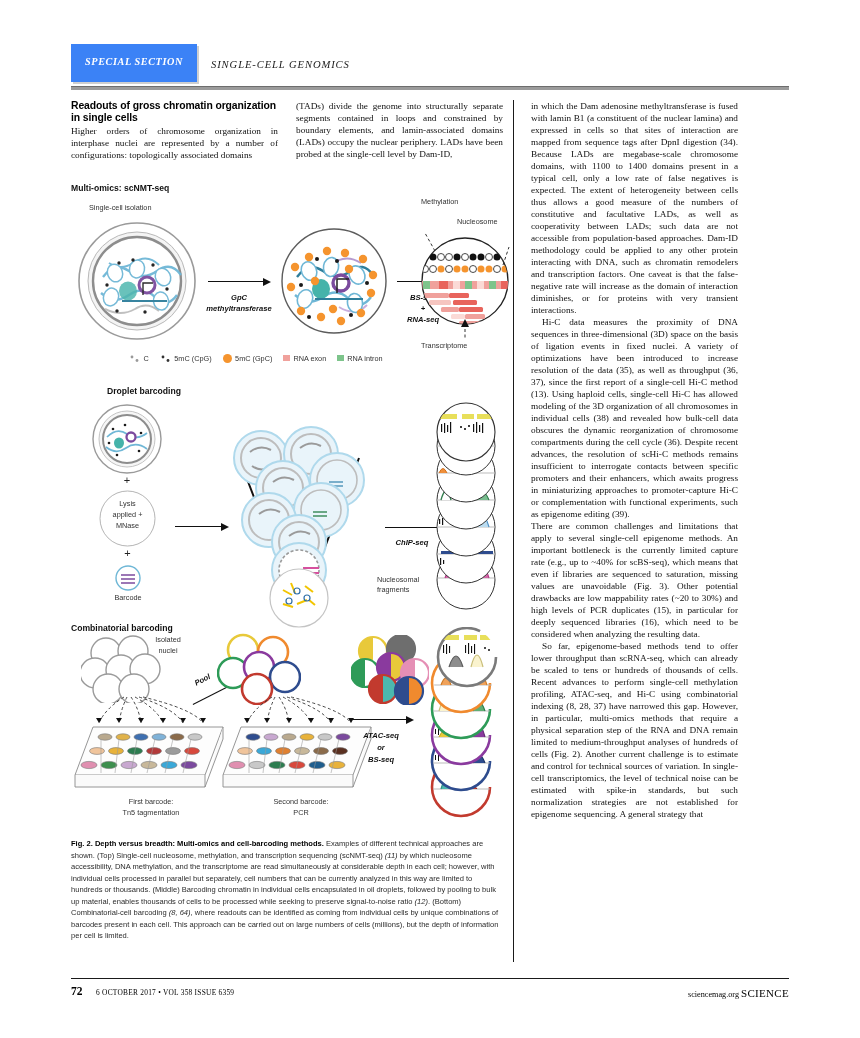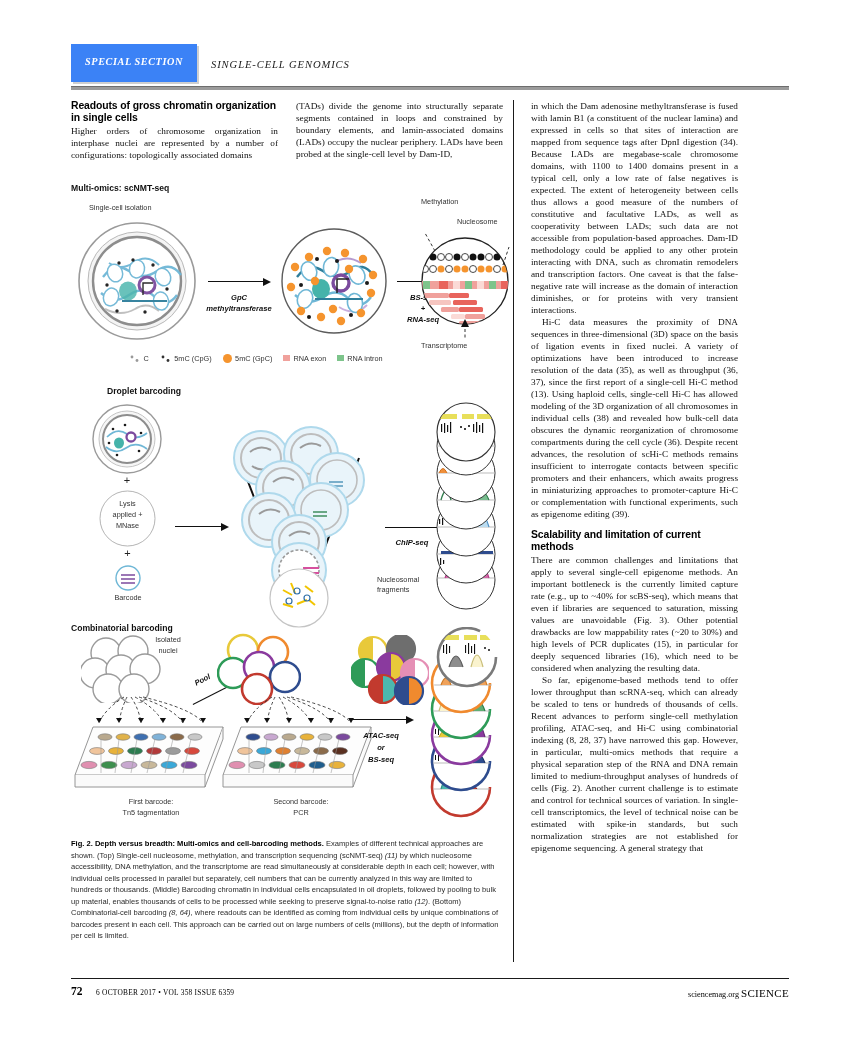--- a/index.html
+++ b/index.html
@@ -238,21 +238,20 @@
     <div class="coltext">
       <p class="first">(TADs) divide the genome into structurally separate segments contained in loops and constrained by boundary elements, and lamin-associated domains (LADs) occupy the nuclear periphery. LADs have been probed at the single-cell level by Dam-ID,</p>
     </div>
   </div>
 
   <div class="col" id="col3">
     <div class="coltext">
       <p class="first">in which the Dam adenosine methyltransferase is fused with lamin B1 (a constituent of the nuclear lamina) and expressed in cells so that sites of interaction are mapped from sequence tags after DpnI digestion (34). Because LADs are megabase-scale chromosome domains, with 1100 to 1400 domains present in a typical cell, only a low rate of false negatives is expected. The extent of heterogeneity between cells thus allows a good measure of the numbers of constitutive and facultative LADs, as well as cooperativity between LADs; such data are not accessible from population-based approaches. Dam-ID methodology could be applied to any other protein interacting with DNA, such as chromatin remodelers and transcription factors. One caveat is that the false-negative rate will increase as the domain of interaction diminishes, or for proteins with very transient interactions.</p>
       <p>Hi-C data measures the proximity of DNA sequences in three-dimensional (3D) space on the basis of ligation events in fixed nuclei. A variety of optimizations have been introduced to increase resolution of the data (35), as well as throughput (36, 37), since the first report of a single-cell Hi-C method (13). Using haploid cells, single-cell Hi-C has allowed modeling of the 3D organization of all chromosomes in individual cells (38) and revealed how bulk-cell data obscures the dynamic reorganization of chromosome compartments during the cell cycle (36). Despite recent advances, the resolution of scHi-C methods remains insufficient to interrogate contacts between specific promoters and their enhancers, which awaits progress in miniaturizing approaches to promoter-capture Hi-C or complementation with functional experiments, such as epigenome editing (39).</p>
     </div>
-    <h2 class="secheading spaced">Scalability and limitation of current methods</h2>
     <div class="coltext">
       <p class="first">There are common challenges and limitations that apply to several single-cell epigenome methods. An important bottleneck is the currently limited capture rate (e.g., up to ~40% for scBS-seq), which means that even if libraries are sequenced to saturation, missing values are unavoidable (Fig. 3). Other potential drawbacks are low mappability rates (~20 to 30%) and high levels of PCR duplicates (15), in particular for deeply sequenced libraries (16), which need to be considered when analyzing the resulting data.</p>
       <p>So far, epigenome-based methods tend to offer lower throughput than scRNA-seq, which can already be scaled to tens or hundreds of thousands of cells. Recent advances to perform single-cell methylation profiling, ATAC-seq, and Hi-C using combinatorial indexing (8, 28, 37) have narrowed this gap. However, in particular, multi-omics methods that require a physical separation step of the RNA and DNA remain limited to medium-throughput analyses of hundreds of cells (Fig. 2). Another current challenge is to estimate and control for technical sources of variation. In single-cell transcriptomics, the level of technical noise can be estimated with spike-in standards, but such normalization strategies are not established for epigenome sequencing. A general strategy that</p>
     </div>
   </div>
 
   <div id="figure">
 
     <div class="panel-title" style="left:0; top:0;">Multi-omics: scNMT-seq</div>
 

